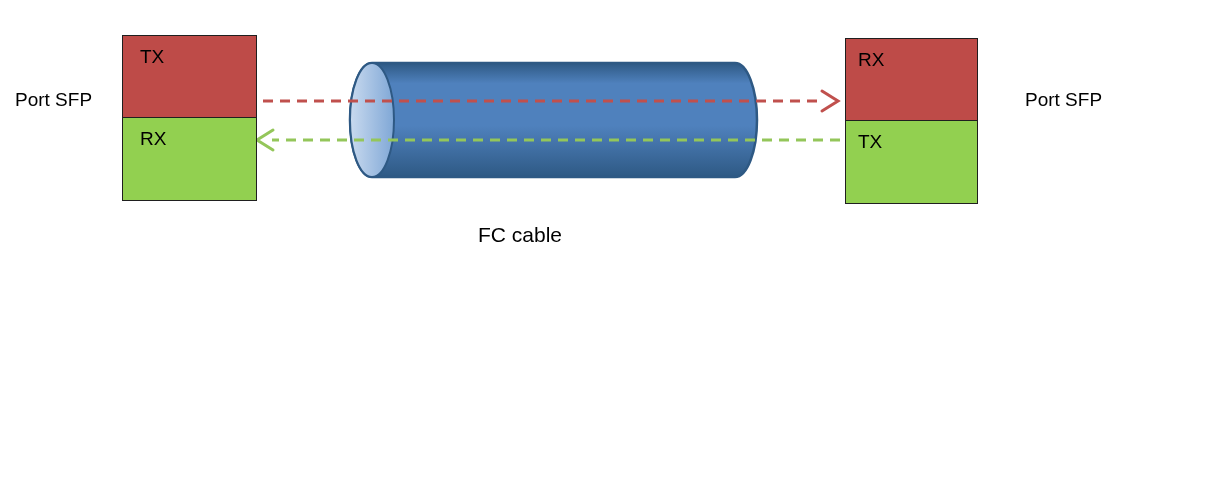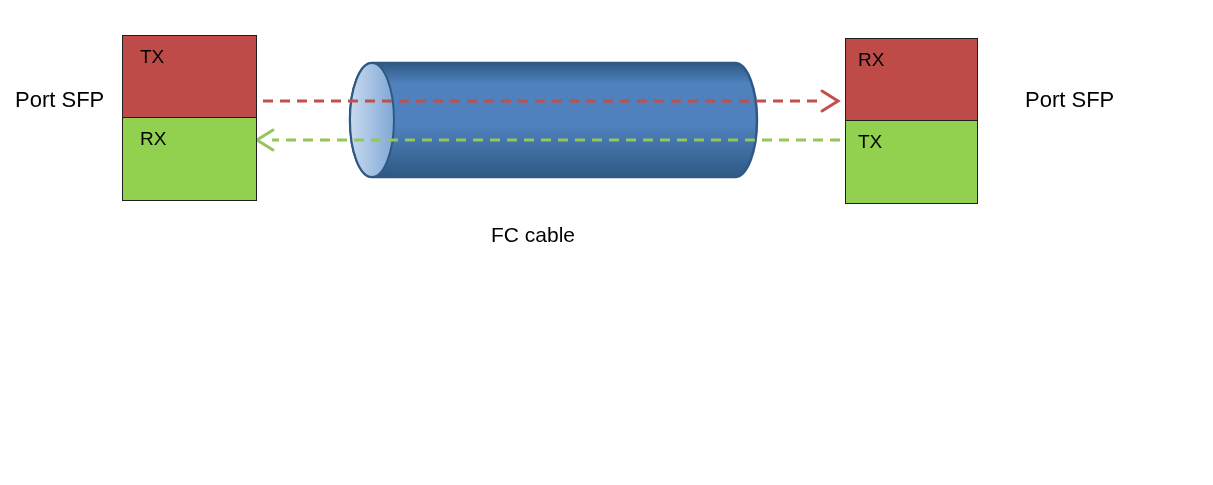--- a/index.html
+++ b/index.html
@@ -12,21 +12,21 @@
   #canvas {
     position: relative;
     width: 1213px;
     height: 485px;
     background: #ffffff;
     overflow: hidden;
   }
   .abs { position: absolute; }
 
   .port-label {
-    font-size: 22px;
+    font-size: 19px;
     line-height: 26px;
     white-space: nowrap;
     text-align: right;
   }
 
   .port-stack { width: 135px; }
   .port-box {
     box-sizing: border-box;
     border: 1px solid #1f1f1f;
     padding: 10px 0 0 17px;
@@ -36,21 +36,20 @@
   .box-red   { background: var(--box-red);   height: 83px; }
   .box-green { background: var(--box-green); height: 84px; }
 
   .right-stack { width: 133px; }
   .right-stack .port-box { padding-left: 12px; }
 
   .cable-label {
     font-size: 21px;
     line-height: 26px;
     white-space: nowrap;
-    margin-left: 13px;
   }
 
   svg#overlay { position: absolute; left: 0; top: 0; }
 
   .cyl-body {
     stroke: var(--cable-border);
     stroke-width: 2.5;
   }
   .cyl-cap {
     stroke: var(--cable-border);

